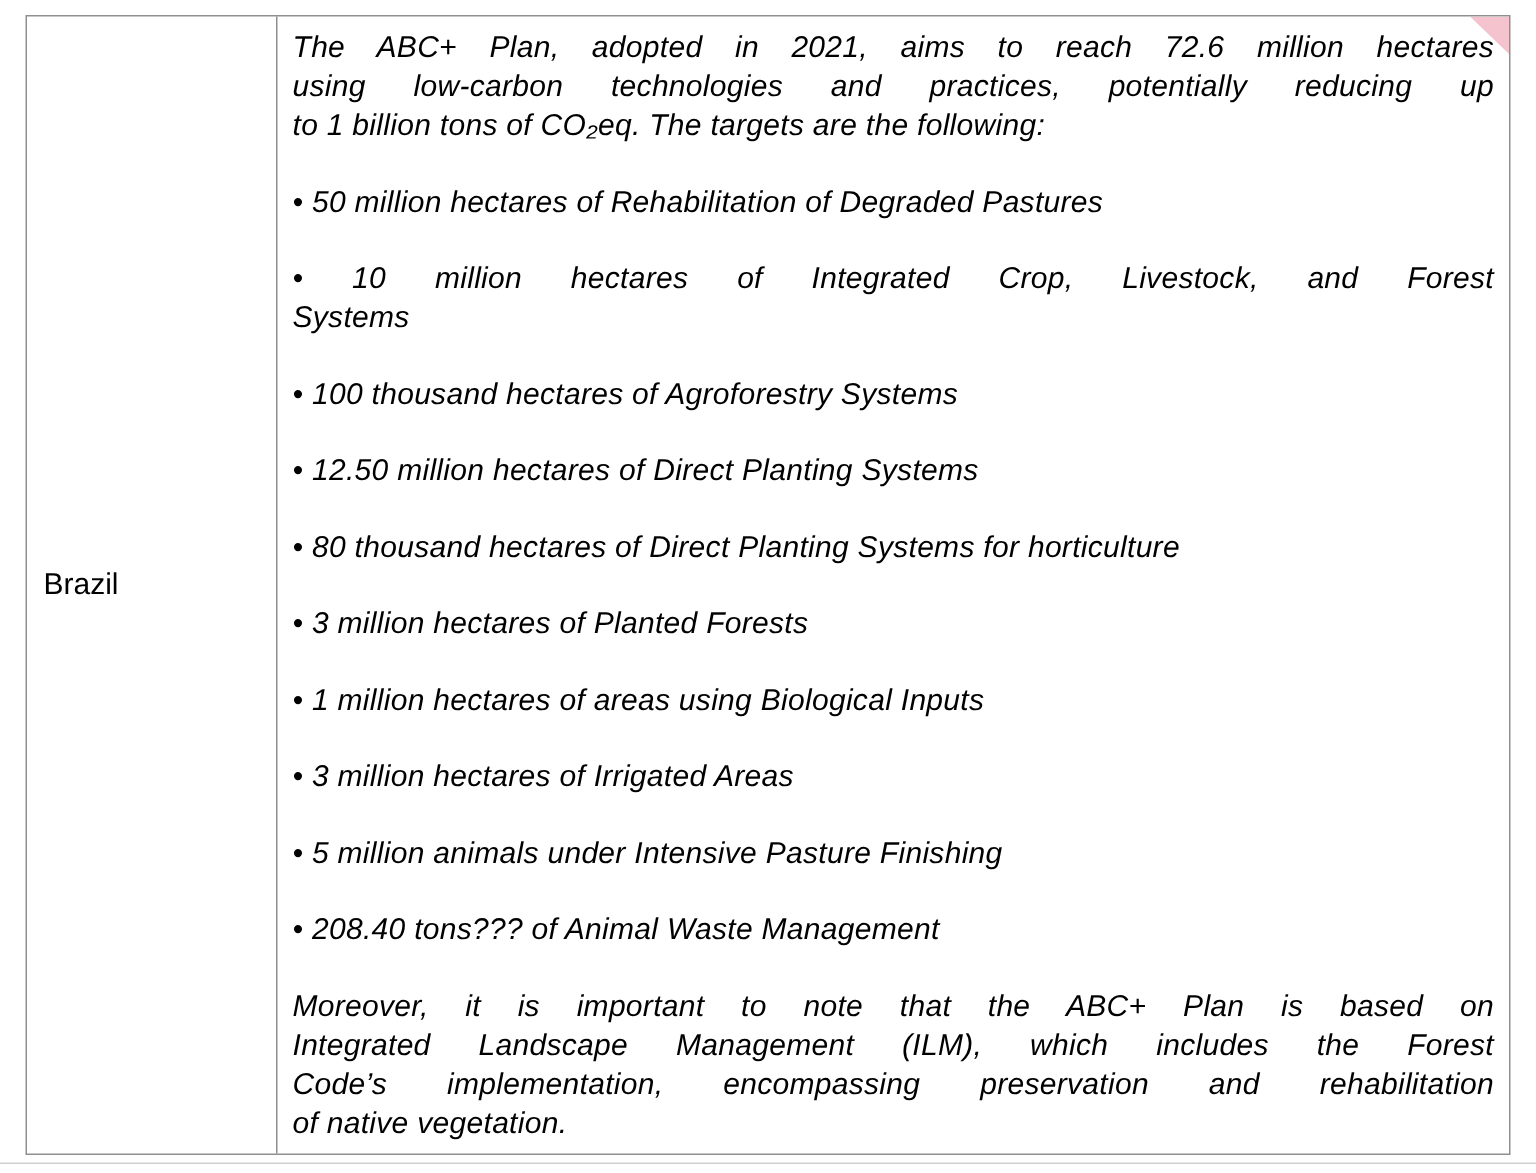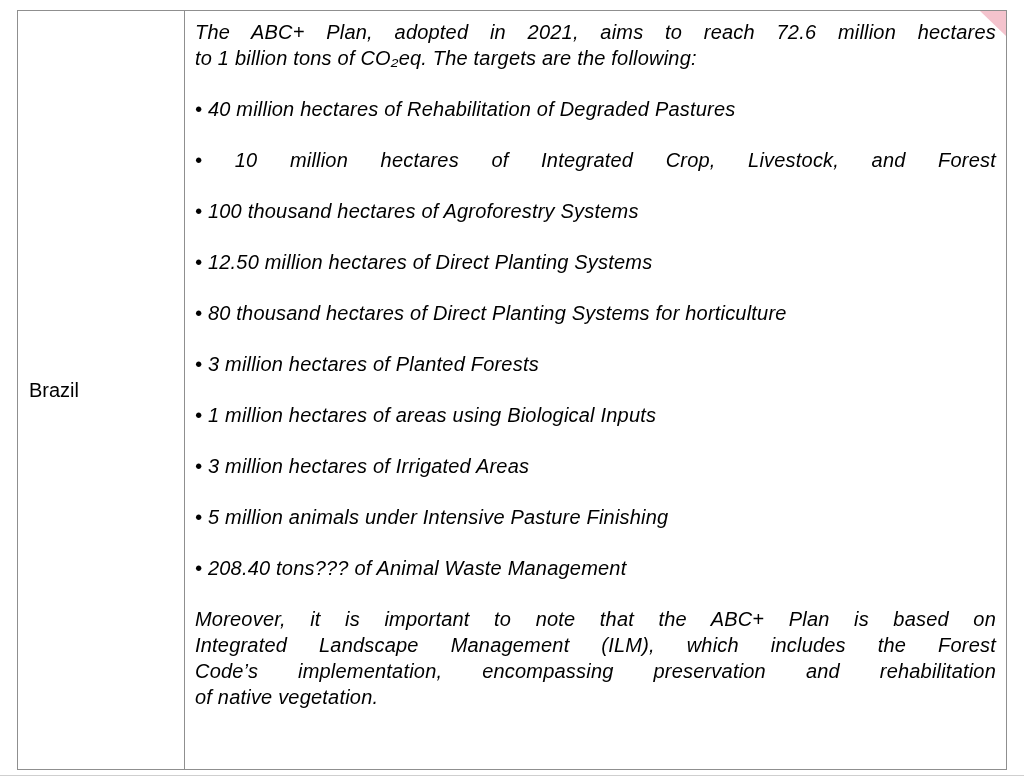--- a/index.html
+++ b/index.html
@@ -74,27 +74,29 @@
 <body>
 
 <div class="doc-table">
   <div class="country-cell">
     <span>Brazil</span>
   </div>
   <div class="content-cell">
     <div class="comment-triangle"></div>
   <div class="paragraph">
         <div class="line just">The ABC+ Plan, adopted in 2021, aims to reach 72.6 million hectares</div>
+        <div class="line just">using low-carbon technologies and practices, potentially reducing up</div>
         <div class="line">to 1 billion tons of CO₂eq. The targets are the following:</div>
       </div>
       <div class="paragraph">
-        <div class="line">• 40 million hectares of Rehabilitation of Degraded Pastures</div>
+        <div class="line">• 50 million hectares of Rehabilitation of Degraded Pastures</div>
       </div>
       <div class="paragraph">
         <div class="line just">• 10 million hectares of Integrated Crop, Livestock, and Forest</div>
+        <div class="line">Systems</div>
       </div>
       <div class="paragraph">
         <div class="line">• 100 thousand hectares of Agroforestry Systems</div>
       </div>
       <div class="paragraph">
         <div class="line">• 12.50 million hectares of Direct Planting Systems</div>
       </div>
       <div class="paragraph">
         <div class="line">• 80 thousand hectares of Direct Planting Systems for horticulture</div>
       </div>

